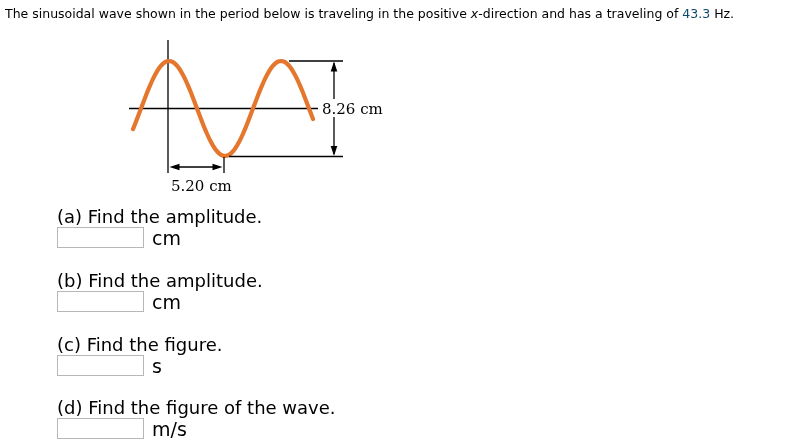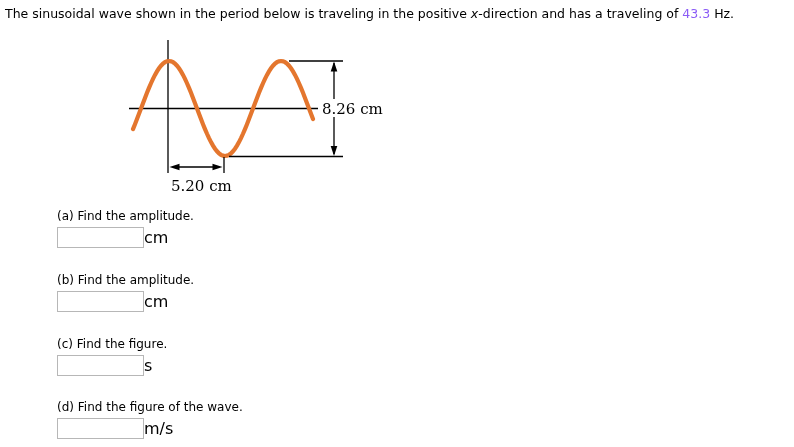--- a/index.html
+++ b/index.html
@@ -9,38 +9,38 @@
     background: #fff;
     font-family: "DejaVu Sans", "Liberation Sans", sans-serif;
     color: #000;
     overflow: hidden;
   }
   .title {
     position: absolute; left: 5px; top: 6px;
     font-size: 12.5px; line-height: 16px;
     white-space: nowrap;
   }
-  .title .freq { color: #8b5cf6; }
+  .title .freq { color: #0c4a6e; }
   .figure { position: absolute; left: 116px; top: 30px; width: 300px; height: 175px; }
   .axisline { stroke: #000; stroke-width: 1.3; }
   .arrowfill { fill: #000; stroke: none; }
   svg text {
     font-family: "DejaVu Serif", "Liberation Serif", serif;
     font-size: 15px; fill: #000;
   }
   .qblock { position: absolute; left: 57px; }
-  .qlabel { font-size: 12px; line-height: 15px; margin-bottom: 3px; }
+  .qlabel { font-size: 18px; line-height: 15px; margin-bottom: 3px; }
   .qrow { display: flex; align-items: center; height: 21px; }
   .ans {
     width: 87px; height: 21px; box-sizing: border-box;
     border: 1px solid #b7b7b7; background: #fff;
     font-size: 13px; padding: 0 3px; outline: none; border-radius: 0;
     font-family: "DejaVu Sans", "Liberation Sans", sans-serif;
   }
-  .unit { font-size: 16px; }
+  .unit { font-size: 19px; margin-left: 8px; }
 </style>
 </head>
 <body>
 
 <div class="page">
 
   <div class="title"><span>The sinusoidal wave shown in the period below is traveling in the positive </span><i>x</i><span>-direction and has a traveling of </span><span class="freq">43.3</span><span> Hz.</span></div>
 
   <div class="figure">
     <svg width="300" height="175" viewBox="0 0 300 175">

